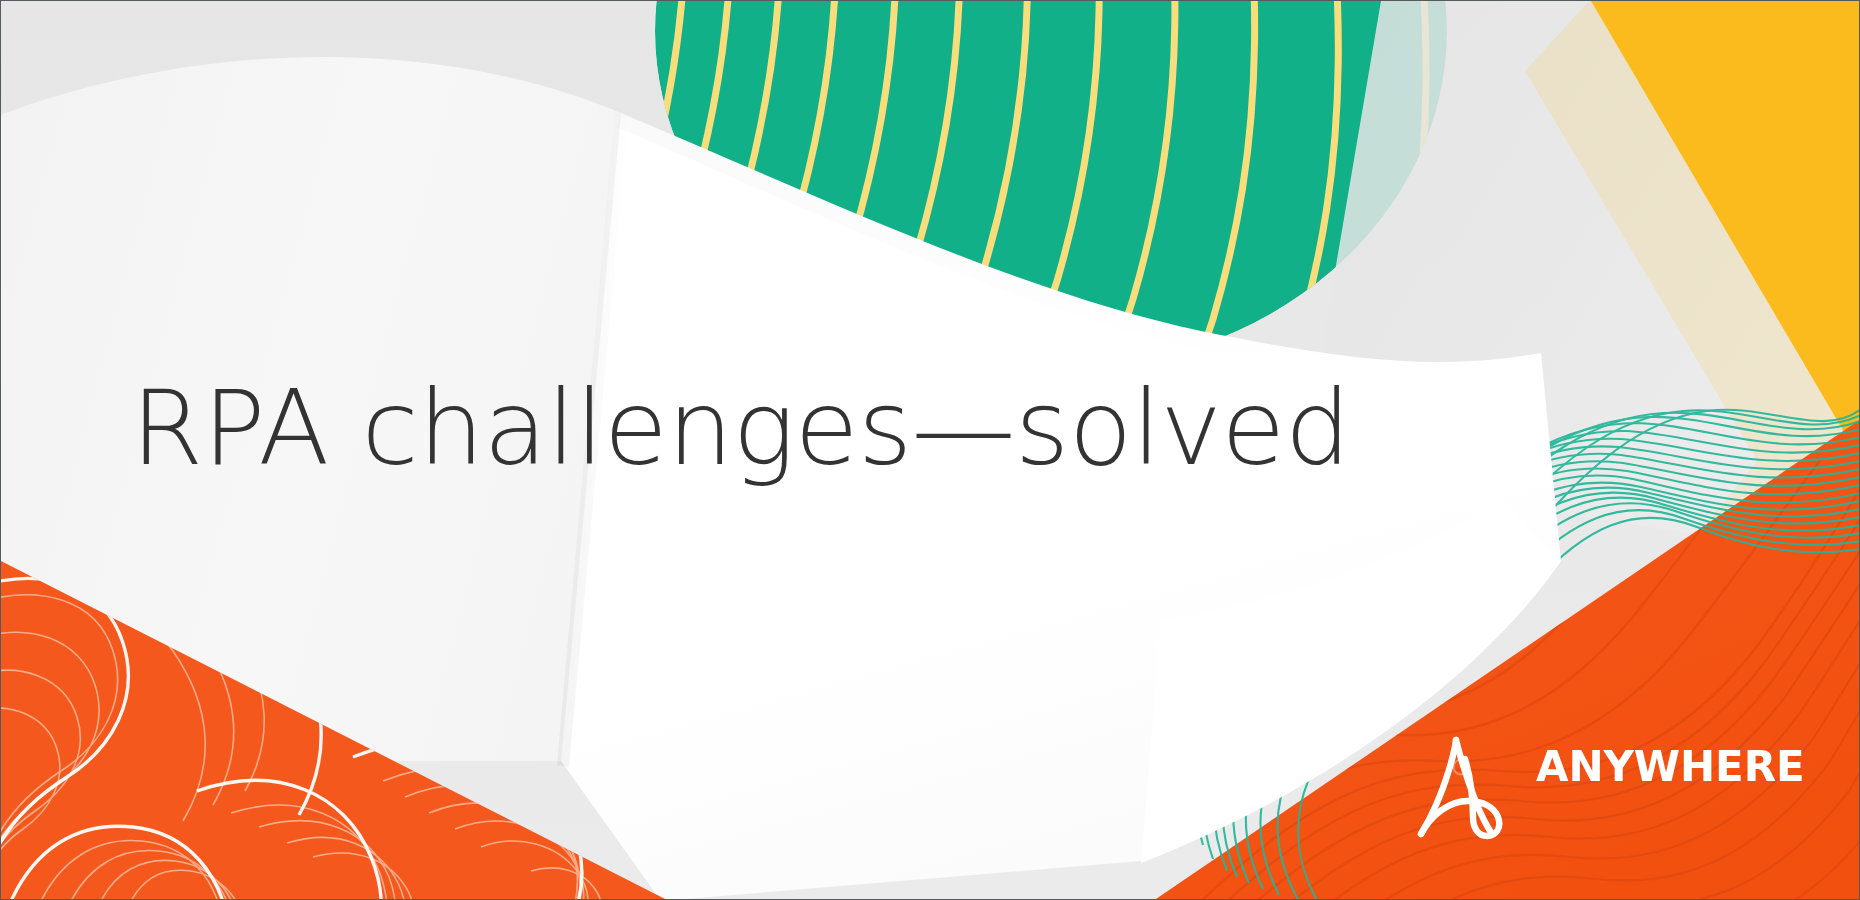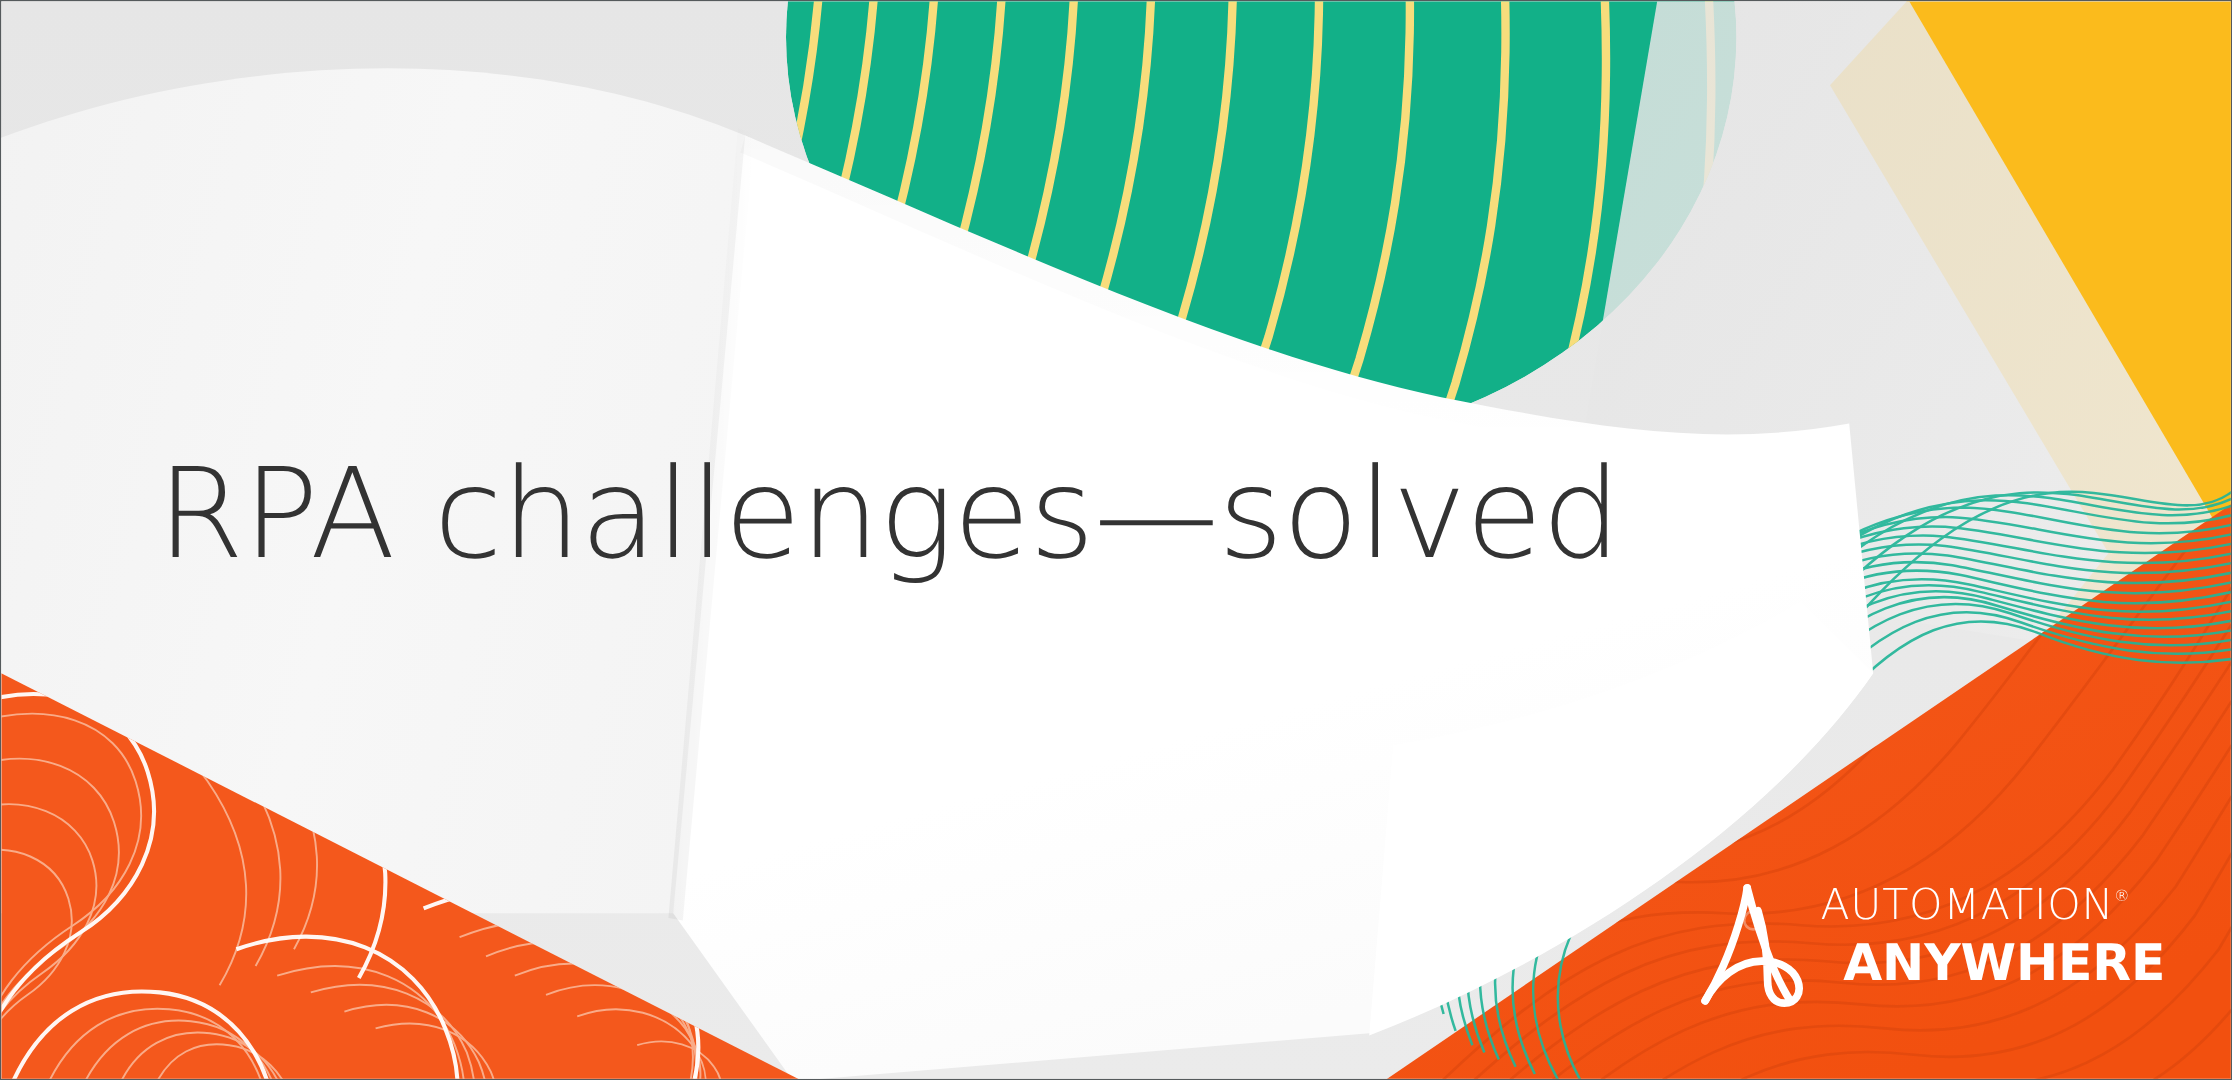--- a/index.html
+++ b/index.html
@@ -301,18 +301,17 @@
 
         <path d="M43,11 C47,27 56,56 64,76 C70,90 75,99 79,105"></path>
 
         <path d="M8,105 C18,86 36,72 55,72 C70,72 81,78 85,88
                  C89,99 83,107 74,107 C65,107 60,99 60,88
                  C60,72 58,50 52,30"></path>
       </g>
       <circle cx="48" cy="38" r="7.5" fill="none" stroke="#ffffff" stroke-width="2.2" opacity="0.35"></circle>
     </svg>
     <div class="wordmark">
-      <span class="line1"><span>AUTOMATION</span><span class="reg">®</span></span>
       <span class="line2">ANYWHERE</span>
     </div>
   </div>
 
 </div>
 
 </body></html>

